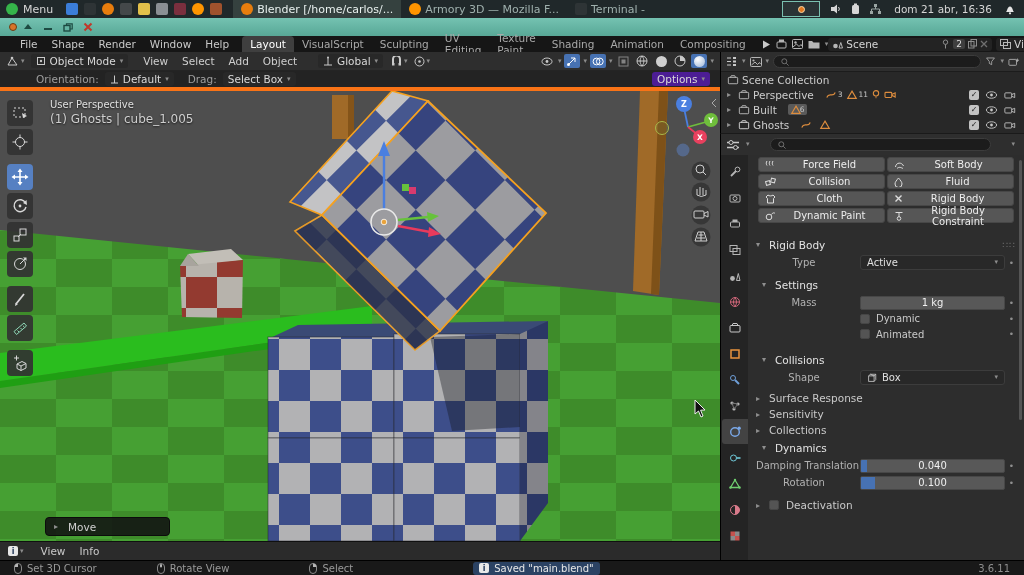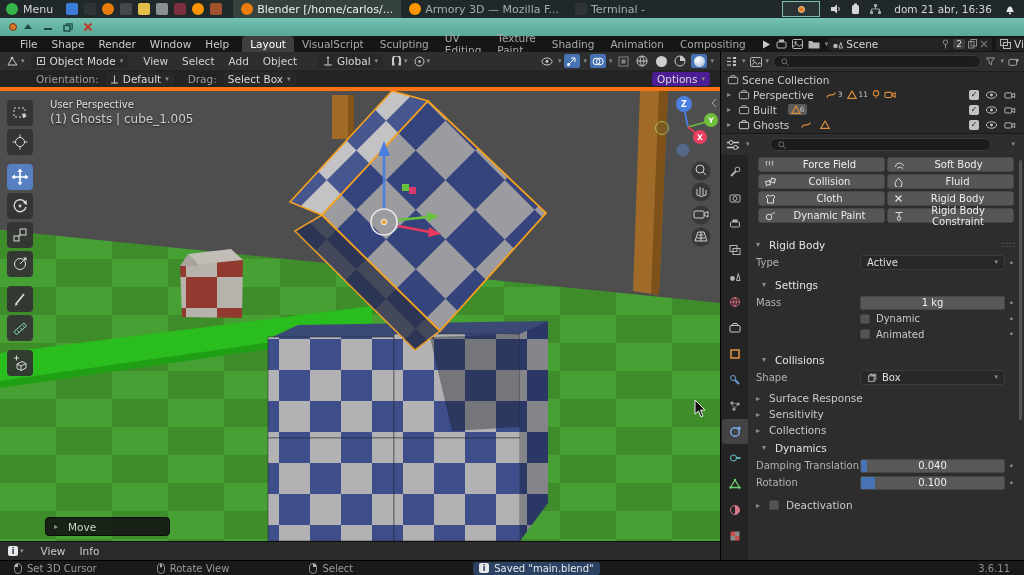--- a/index.html
+++ b/index.html
@@ -66,21 +66,21 @@
   .ptab { width:26px; height:25px; display:flex; align-items:center; justify-content:center; margin-bottom:1px; border-radius:3px 0 0 3px; }
   .ptab.active { background:#434343; }
   #propbody { left:748px; top:155px; width:276px; height:405px; background:#2d2d2d; overflow:hidden; font-size:10.5px; }
   .pbread { display:flex; align-items:center; gap:6px; height:24px; padding:0 10px; color:#dcdcdc; }
   .physgrid { display:grid; grid-template-columns:1fr 1fr; gap:2px; padding:2px 10px 6px 10px; }
   .pbtn { background:#565656; border:1px solid #474747; border-radius:3px; height:15px; display:flex; align-items:center; color:#ededed; font-size:10px; padding:0 6px; gap:5px; }
   .pbtn .lbl { flex:1; text-align:center; }
   .phdr { display:flex; align-items:center; gap:5px; color:#e3e3e3; padding:0 8px; height:19px; }
   .phdr .grip { margin-left:auto; color:#6f6f6f; font-size:9px; letter-spacing:1px; }
   .prow { display:flex; align-items:center; height:17px; padding:0 6px 0 8px; }
-  .plabel { width:104px; text-align:left; color:#b2b2b2; padding-right:8px; white-space:nowrap; font-size:10px; }
+  .plabel { width:104px; text-align:center; color:#b2b2b2; padding-right:8px; white-space:nowrap; font-size:10px; }
   .pfield { flex:1; }
   .pdot { width:13px; text-align:center; color:#8f8f8f; font-size:9px; }
   .slider { background:#585858; border:1px solid #474747; border-radius:2px; height:14px; position:relative; color:#f0f0f0; font-size:10px; display:flex; align-items:center; justify-content:center; overflow:hidden; }
   .slider .fill { position:absolute; left:0; top:0; bottom:0; background:#4772b3; }
   .slider .val { position:relative; }
   .ddfield { background:#282828; border:1px solid #3c3c3c; border-radius:3px; height:15px; display:flex; align-items:center; gap:5px; padding:0 6px; color:#e0e0e0; font-size:10px; }
   .ddfield .lbl { flex:1; }
   .cb { width:10px; height:10px; background:#545454; border:1px solid #464646; border-radius:2px; margin-right:6px; }
   .collrow { display:flex; align-items:center; gap:5px; height:16px; padding:0 8px; color:#c9c9c9; }
   #propscroll { left:1019px; top:160px; width:3px; height:260px; background:#555; border-radius:2px; }

